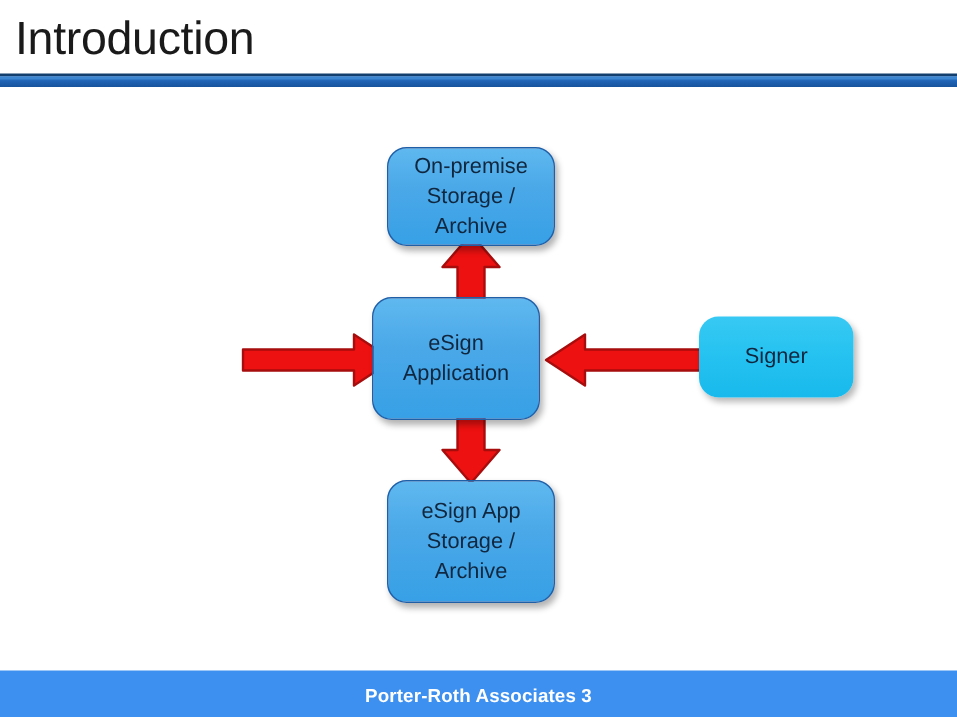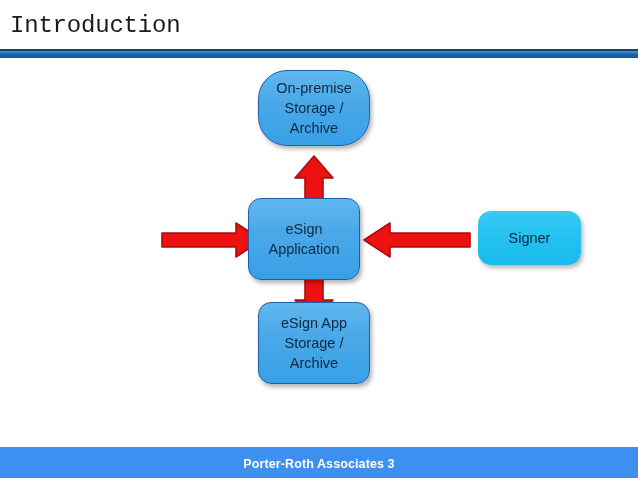--- a/index.html
+++ b/index.html
@@ -23,26 +23,25 @@
   }
 
   
   #slide-title {
     position: absolute;
     left: 10px;
     top: 4px;
     width: 560px;
     height: 44px;
     line-height: 44px;
-    font-size: 24px;
+    font-size: 31px;
     font-weight: 400;
     color: #1a1a1a;
     letter-spacing: -0.2px;
     white-space: nowrap;
-    font-family: Liberation Mono, monospace;
   }
 
   
   #title-rule {
     position: absolute;
     left: 0;
     top: 49px;
     width: 638px;
     height: 2px;
     background: #123f6d;
@@ -94,25 +93,25 @@
     border: 1.4px solid #1f5fa8;
     box-shadow: 2px 3px 4px rgba(0,0,0,0.30);
   }
   
   .node.side {
     background: linear-gradient(to bottom, #37c9f3 0%, #23c1f0 55%, #18b9ec 100%);
     border: none;
     box-shadow: 2px 3px 4px rgba(0,0,0,0.28);
   }
 
-  #node-onprem      { left: 258px; top: 12px;  width: 112px; height: 76px; border-radius: 29px; }
+  #node-onprem      { left: 258px; top: 40px;  width: 112px; height: 66px; }
   #node-esign       { left: 248px; top: 140px; width: 112px; height: 82px; }
-  #node-esignstore  { left: 258px; top: 244px; width: 112px; height: 82px; }
+  #node-esignstore  { left: 258px; top: 262px; width: 112px; height: 82px; }
   #node-sender      { left: 50px;  top: 155px; width: 113px; height: 54px; }
-  #node-signer      { left: 466px; top: 153px; width: 103px; height: 54px; margin-left: 12px; }
+  #node-signer      { left: 466px; top: 153px; width: 103px; height: 54px; }
 
   .node-label { white-space: pre-line; pointer-events: none; }
 
   
   .arrow { position: absolute; z-index: 2; }
   #arrow-up        { left: 292px; top: 96px;  width: 44px; height: 50px; }
   #arrow-down      { left: 292px; top: 214px; width: 44px; height: 52px; }
   #arrow-right     { left: 160px; top: 163px; width: 104px; height: 38px; }
   #arrow-left      { left: 362px; top: 163px; width: 110px; height: 38px; }
 

